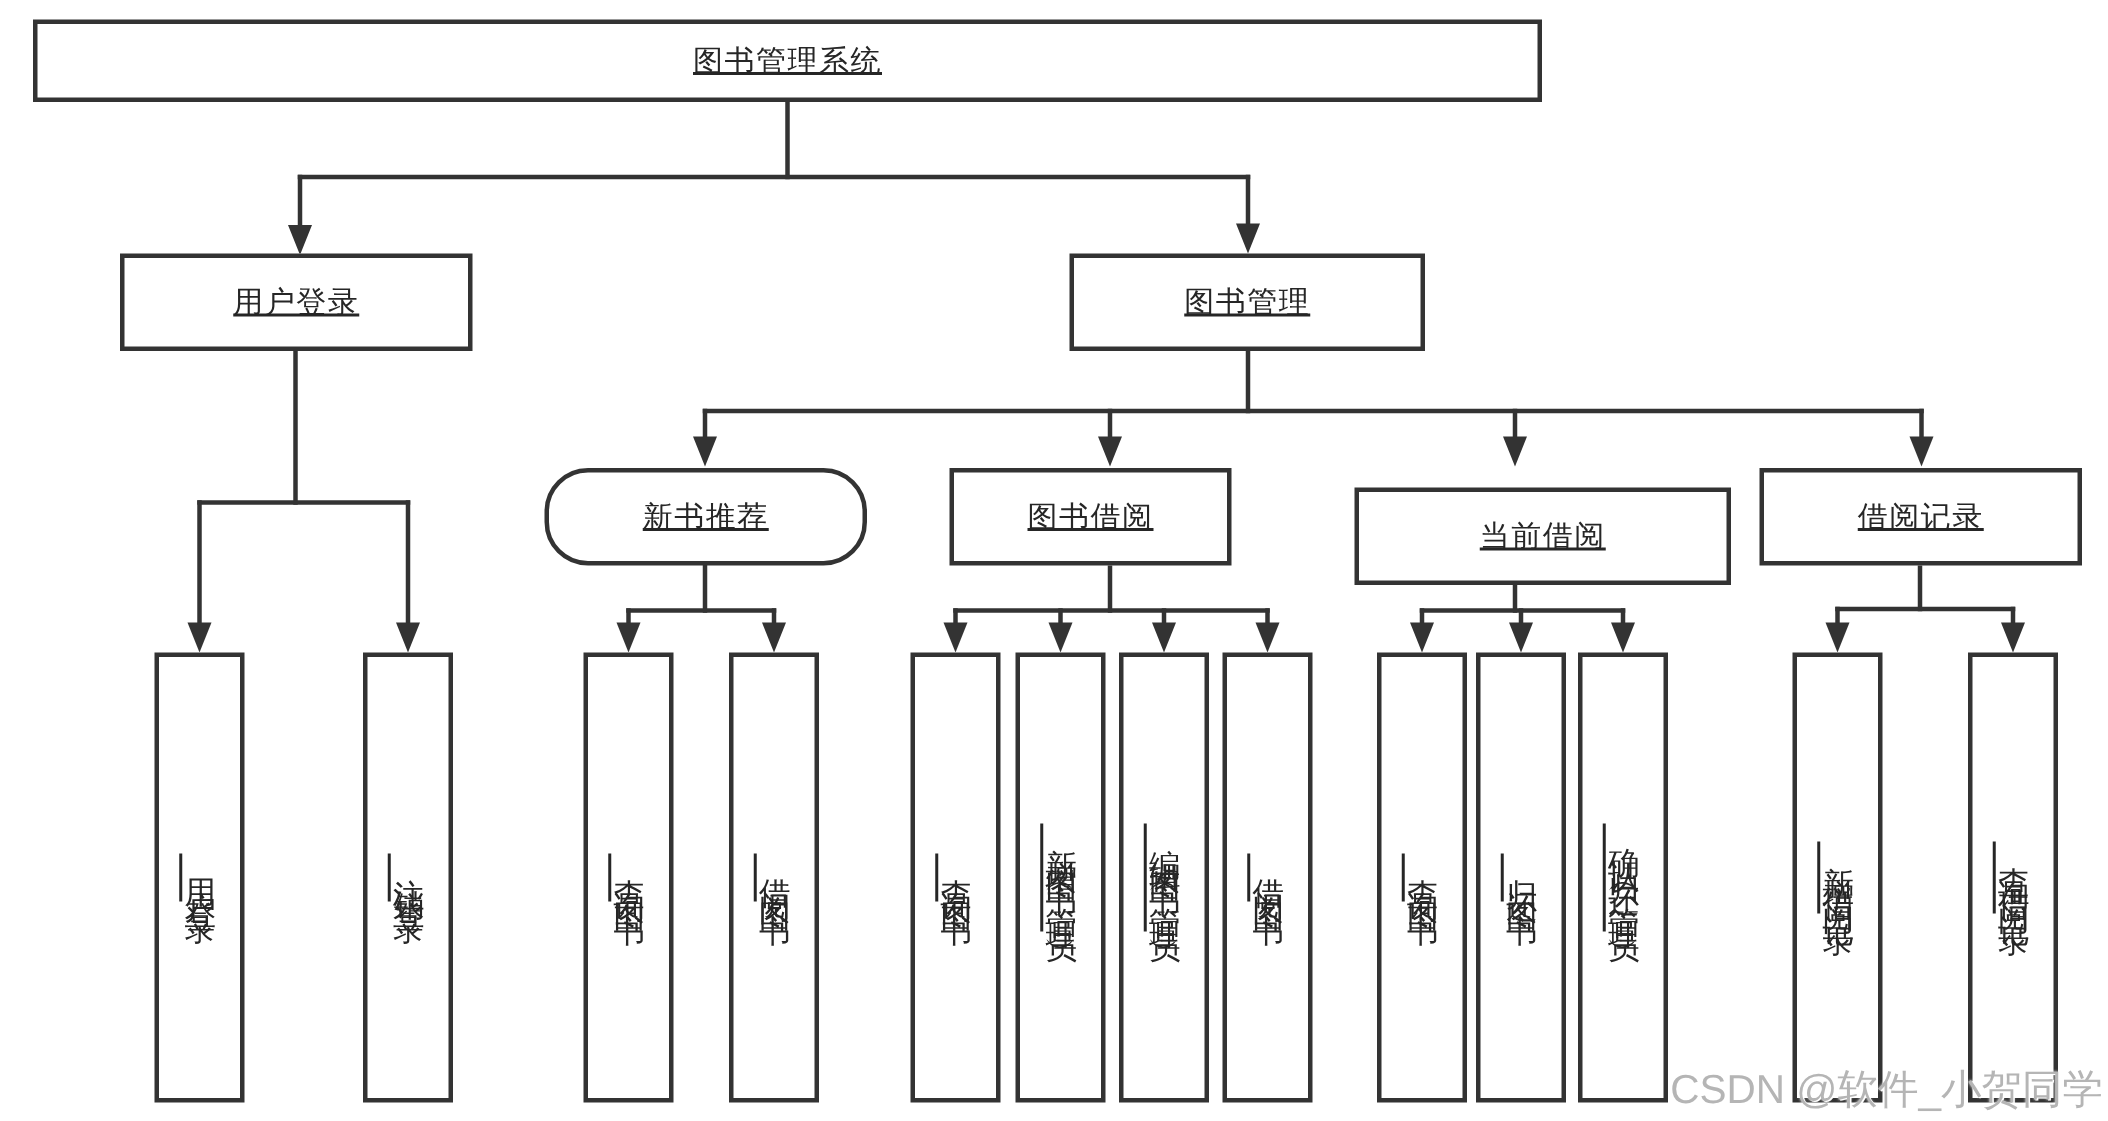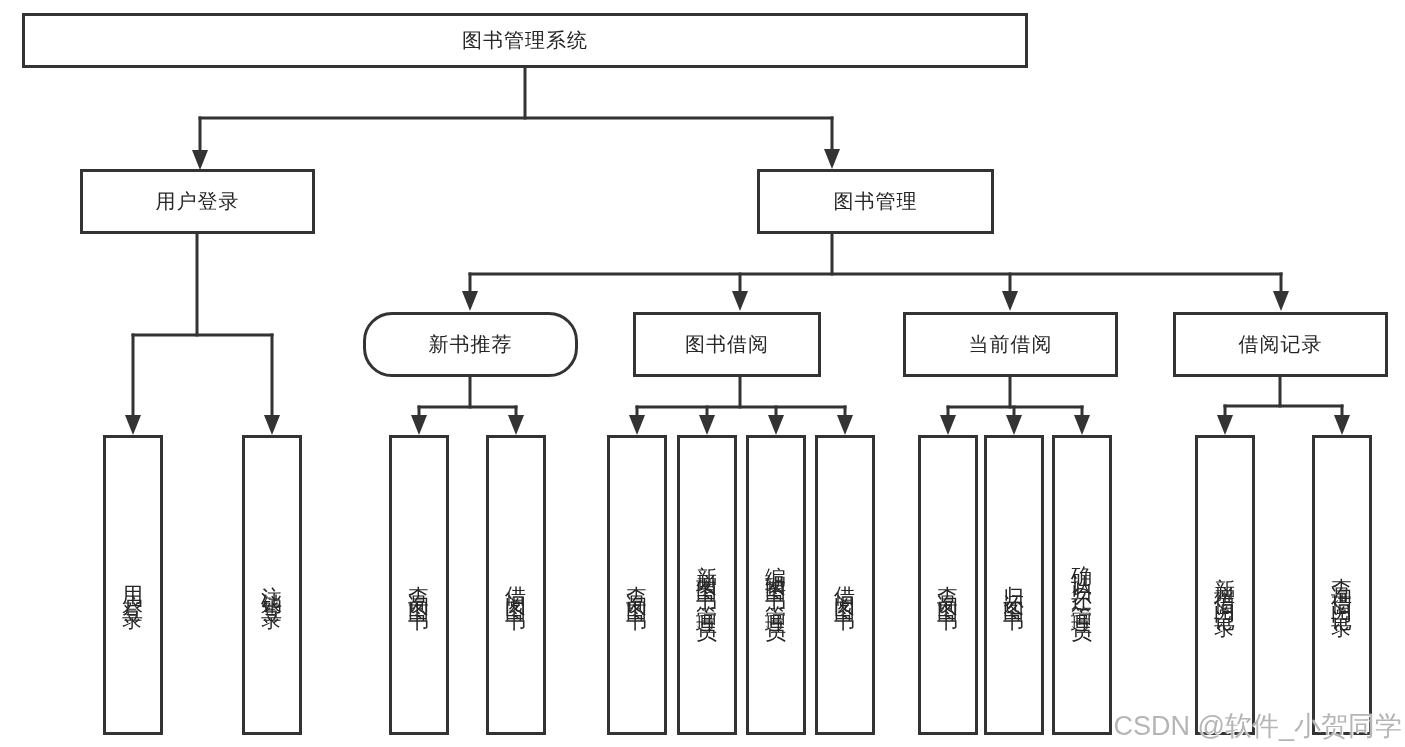--- a/index.html
+++ b/index.html
@@ -22,20 +22,21 @@
   .box {
     position: absolute;
     box-sizing: border-box;
     background: #ffffff;
     border: 3px solid #333333;
     display: flex;
     align-items: center;
     justify-content: center;
     color: #262626;
     z-index: 2;
+    text-decoration: underline;
   }
   .h-box { font-size: 20px; letter-spacing: 1px; }
   .root-box { font-size: 20px; }
   .leaf {
     width: 60px;
     top: 435px;
     height: 300px;
     font-size: 21px;
   }
   .leaf .vtext {
@@ -119,25 +120,25 @@
     <line x1="1225" y1="406" x2="1342" y2="406"></line>
     <line x1="1225" y1="406" x2="1225" y2="417"></line>
     <polygon points="1225,435 1217,415 1233,415"></polygon>
     <line x1="1342" y1="406" x2="1342" y2="417"></line>
     <polygon points="1342,435 1334,415 1350,415"></polygon>
   </svg>
 
   <div class="box h-box root-box" style="left:22px; top:13px; width:1006px; height:55px;">图书管理系统</div>
 
   <div class="box h-box" style="left:80px; top:169px; width:235px; height:65px;">用户登录</div>
-  <div class="box h-box" style="left:713px; top:169px; width:237px; height:65px;margin-left:44px;">图书管理</div>
+  <div class="box h-box" style="left:713px; top:169px; width:237px; height:65px;">图书管理</div>
 
   <div class="box h-box" style="left:363px; top:312px; width:215px; height:65px;border-radius:29px;">新书推荐</div>
   <div class="box h-box" style="left:633px; top:312px; width:188px; height:65px;">图书借阅</div>
-  <div class="box h-box" style="left:903px; top:312px; width:215px; height:65px;">当前借阅</div>
+  <div class="box h-box" style="left:903px; top:325px; width:251px; height:65px;">当前借阅</div>
   <div class="box h-box" style="left:1173px; top:312px; width:215px; height:65px;">借阅记录</div>
 
   <div class="box leaf" style="left:103px;">
     <span class="vtext">用户登录</span>
   </div>
   <div class="box leaf" style="left:242px;">
     <span class="vtext">注销登录</span>
   </div>
 
   <div class="box leaf" style="left:389px;">

